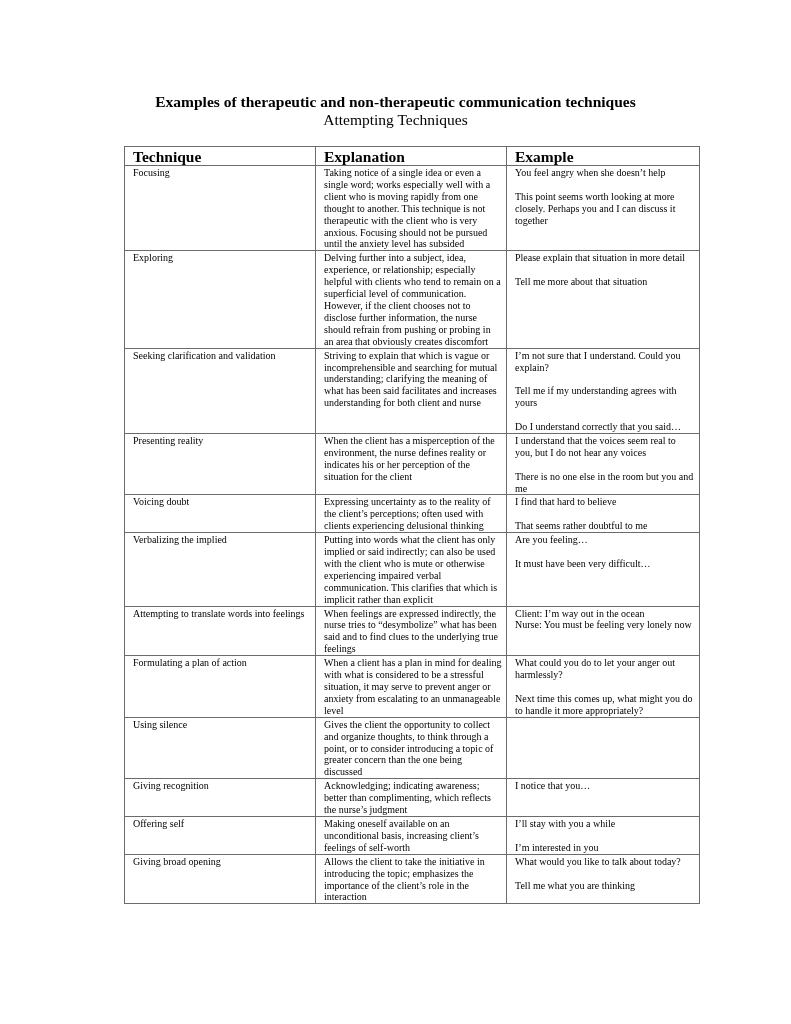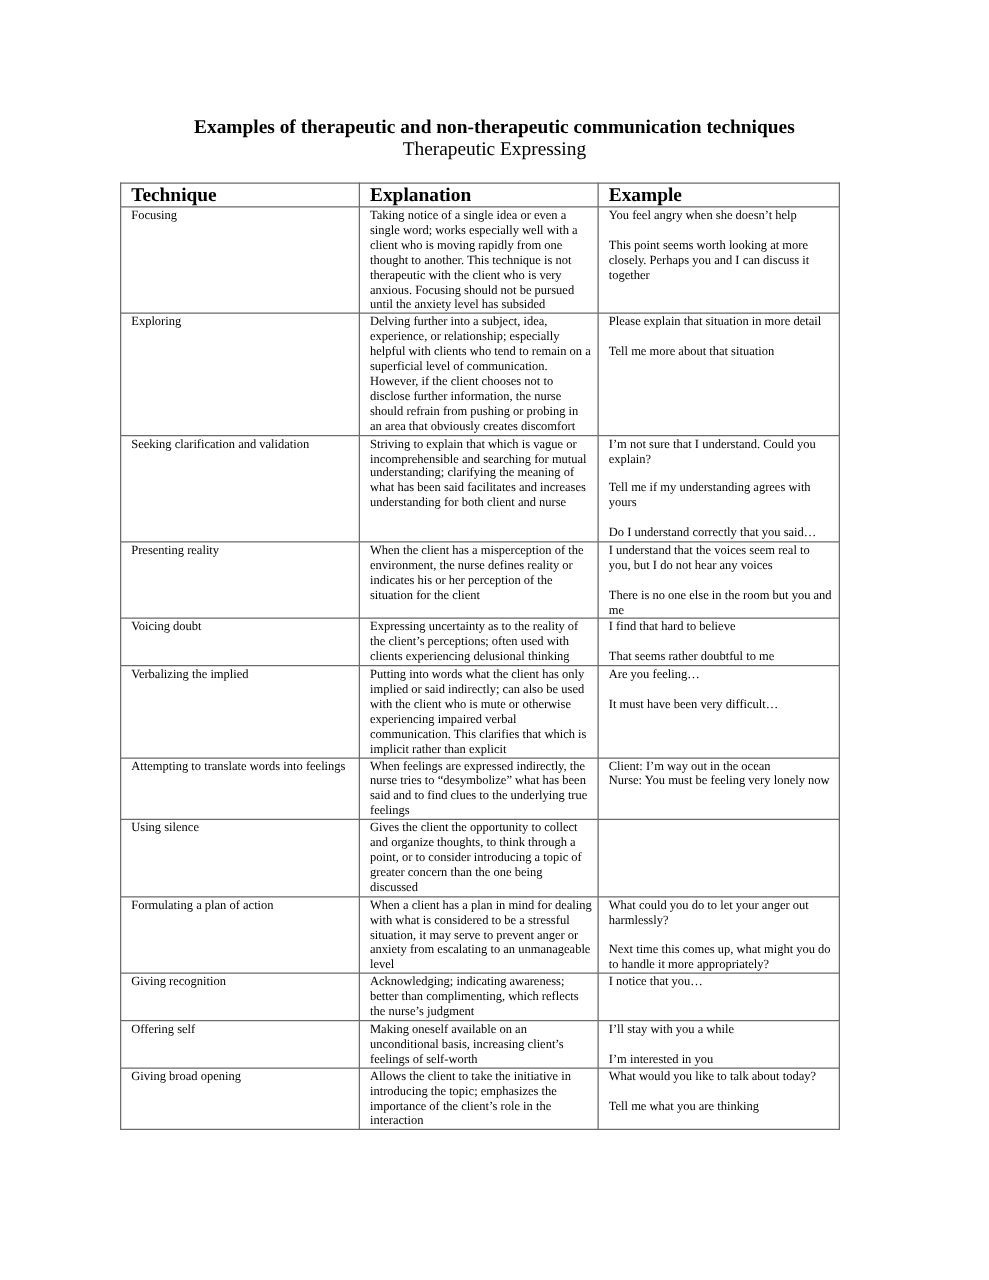--- a/index.html
+++ b/index.html
@@ -36,21 +36,21 @@
       position: absolute;
       top: 111px;
       left: 0;
       width: 791px;
       text-align: center;
       font-size: 15.5px;
       line-height: 18px;
     }
     table.tech-table {
       position: absolute;
-      left: 96px;
+      left: 124px;
       top: 146px;
       width: 575px;
       border-collapse: collapse;
       table-layout: fixed;
       padding-left: 48px;
     }
     table.tech-table col.c1 { width: 191px; }
     table.tech-table col.c2 { width: 191px; }
     table.tech-table col.c3 { width: 193px; }
     table.tech-table th,
@@ -81,21 +81,21 @@
     .ex-gap {
       display: block;
       height: 11.9px;
     }
   </style>
 </head>
 <body>
 
 <div class="page">
   <div class="doc-title">Examples of therapeutic and non-therapeutic communication techniques</div>
-  <div class="doc-subtitle">Therapeutic Expressing</div>
+  <div class="doc-subtitle">Attempting Techniques</div>
 
   <table class="tech-table">
     <colgroup>
       <col class="c1">
         <col class="c2">
         <col class="c3">
     </colgroup>
     <thead>
       <tr>
         <th>Technique</th>
@@ -170,35 +170,35 @@
       <tr style="height:48px">
         <td>Attempting to translate words into feelings</td>
         <td>When feelings are expressed indirectly, the nurse tries to “desymbolize” what has been said and to find clues to the underlying true feelings</td>
         <td>
           <span class="ex-line">Client: I’m way out in the ocean</span>
           <span class="ex-line">Nurse: You must be feeling very lonely now</span>
         </td>
       </tr>
 
       <tr style="height:60px">
+        <td>Formulating a plan of action</td>
+        <td>When a client has a plan in mind for dealing with what is considered to be a stressful situation, it may serve to prevent anger or anxiety from escalating to an unmanageable level</td>
+        <td>
+          <span class="ex-line">What could you do to let your anger out harmlessly?</span>
+          <span class="ex-gap"></span>
+          <span class="ex-line">Next time this comes up, what might you do to handle it more appropriately?</span>
+        </td>
+      </tr>
+
+      <tr style="height:60px">
         <td>Using silence</td>
         <td>Gives the client the opportunity to collect and organize thoughts, to think through a point, or to consider introducing a topic of greater concern than the one being discussed</td>
         <td></td>
       </tr>
 
-      <tr style="height:60px">
-        <td>Formulating a plan of action</td>
-        <td>When a client has a plan in mind for dealing with what is considered to be a stressful situation, it may serve to prevent anger or anxiety from escalating to an unmanageable level</td>
-        <td>
-          <span class="ex-line">What could you do to let your anger out harmlessly?</span>
-          <span class="ex-gap"></span>
-          <span class="ex-line">Next time this comes up, what might you do to handle it more appropriately?</span>
-        </td>
-      </tr>
-
 
       <tr style="height:36px">
         <td>Giving recognition</td>
         <td>Acknowledging; indicating awareness; better than complimenting, which reflects the nurse’s judgment</td>
         <td>
           <span class="ex-line">I notice that you…</span>
         </td>
       </tr>
 
       <tr style="height:36px">

